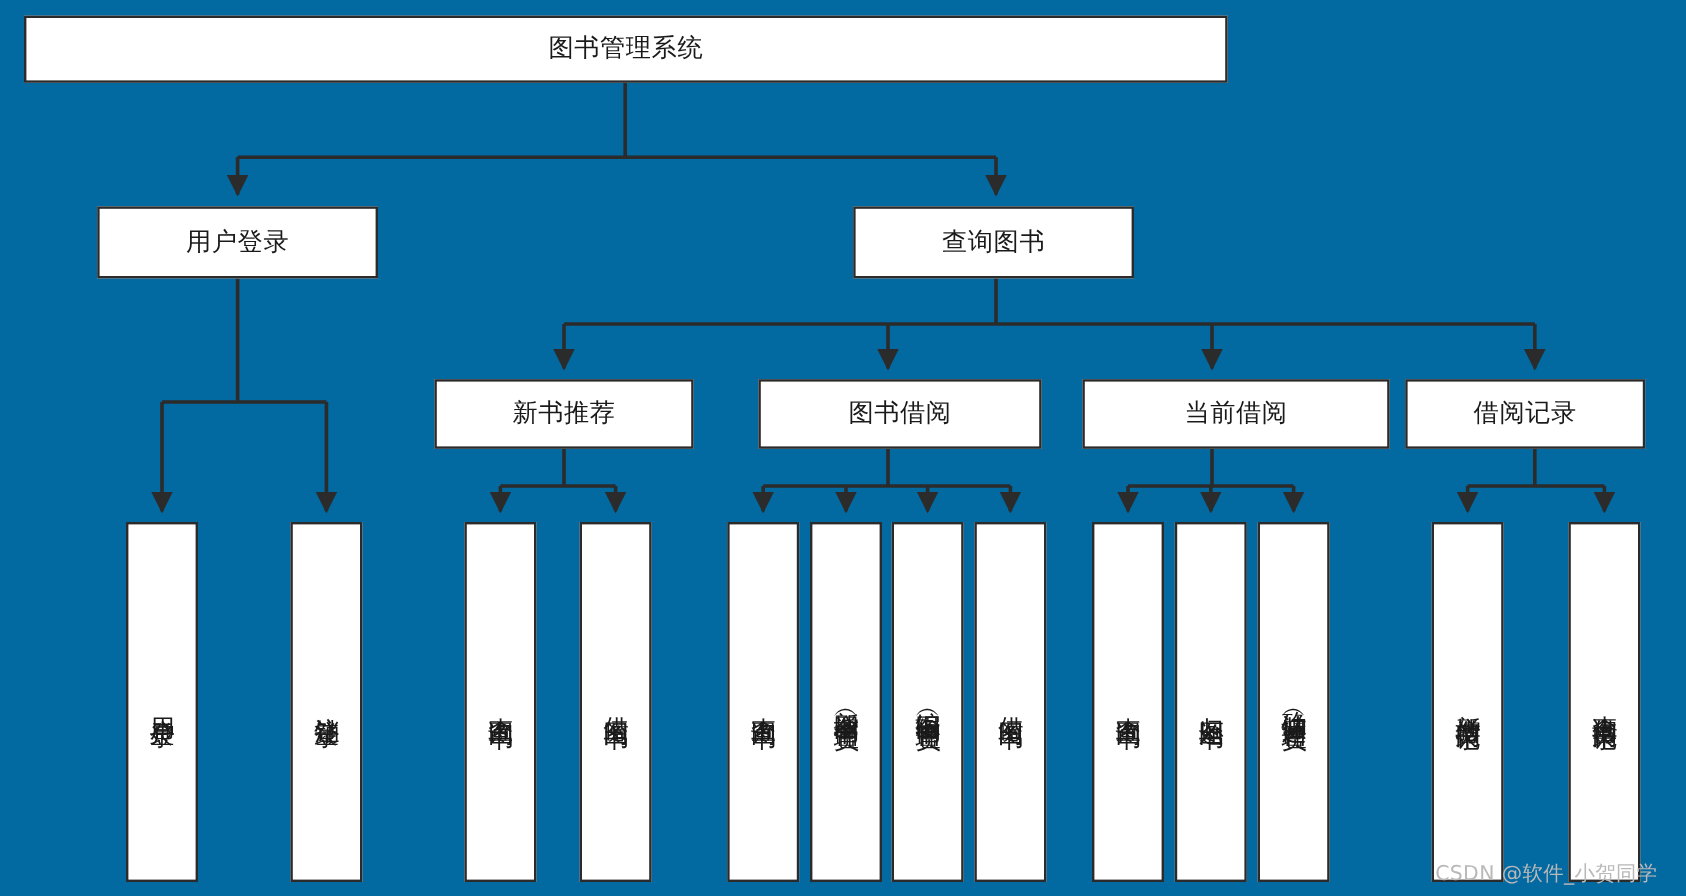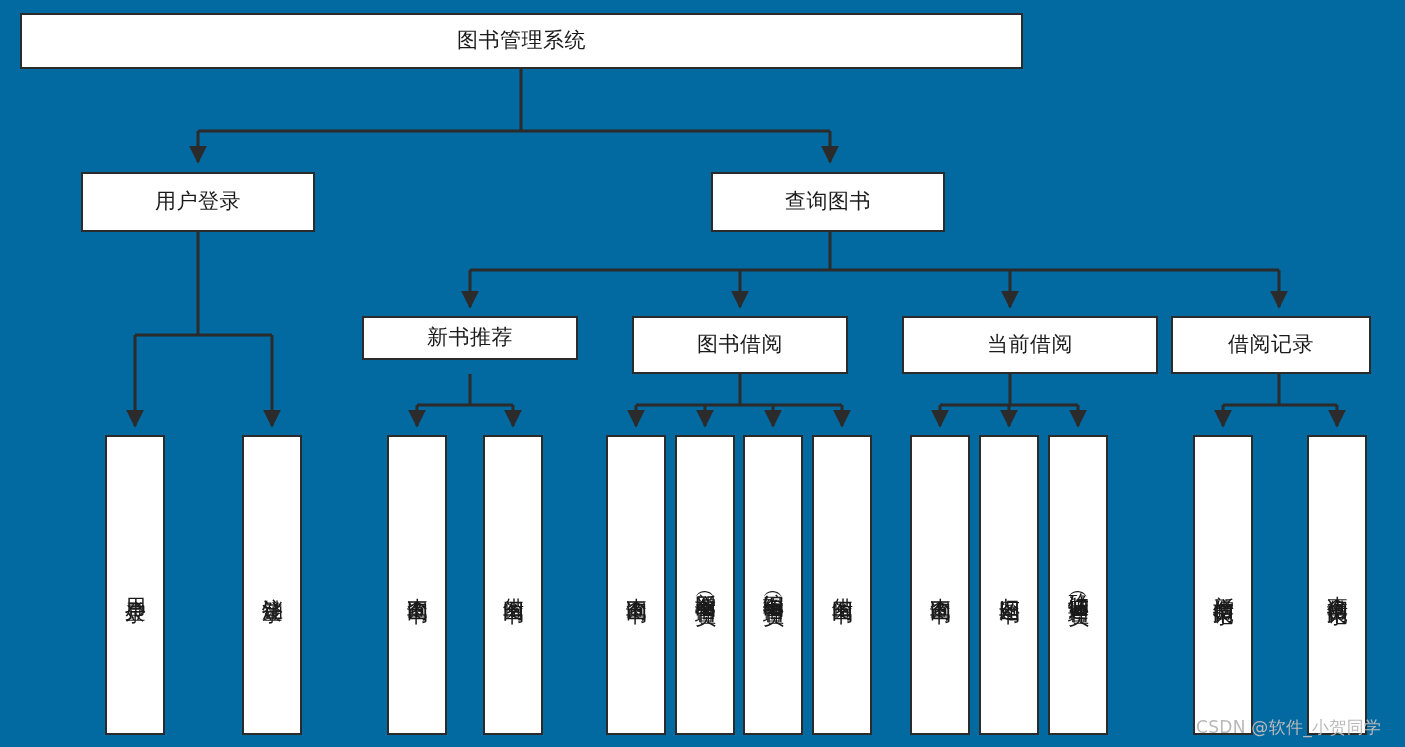--- a/index.html
+++ b/index.html
@@ -129,24 +129,24 @@
     <span class="label">图书管理系统</span>
   </div>
 
   <div class="node node-l1" style="left:81px; top:172px; width:234px; height:60px;">
     <span class="label">用户登录</span>
   </div>
   <div class="node node-l1" style="left:711px; top:172px; width:234px; height:60px;">
     <span class="label">查询图书</span>
   </div>
 
-  <div class="node node-l2" style="left:362px; top:316px; width:216px; height:44px;">
+  <div class="node node-l2" style="left:362px; top:316px; width:216px; height:58px;">
     <span class="label">新书推荐</span>
   </div>
-  <div class="node node-l2" style="left:632px; top:316px; width:216px; height:58px;">
+  <div class="node node-l2" style="left:632px; top:316px; width:236px; height:58px;">
     <span class="label">图书借阅</span>
   </div>
   <div class="node node-l2" style="left:902px; top:316px; width:256px; height:58px;">
     <span class="label">当前借阅</span>
   </div>
   <div class="node node-l2" style="left:1171px; top:316px; width:200px; height:58px;">
     <span class="label">借阅记录</span>
   </div>
 
   <div class="node node-leaf" style="left:105px; top:435px; width:60px; height:300px;">

